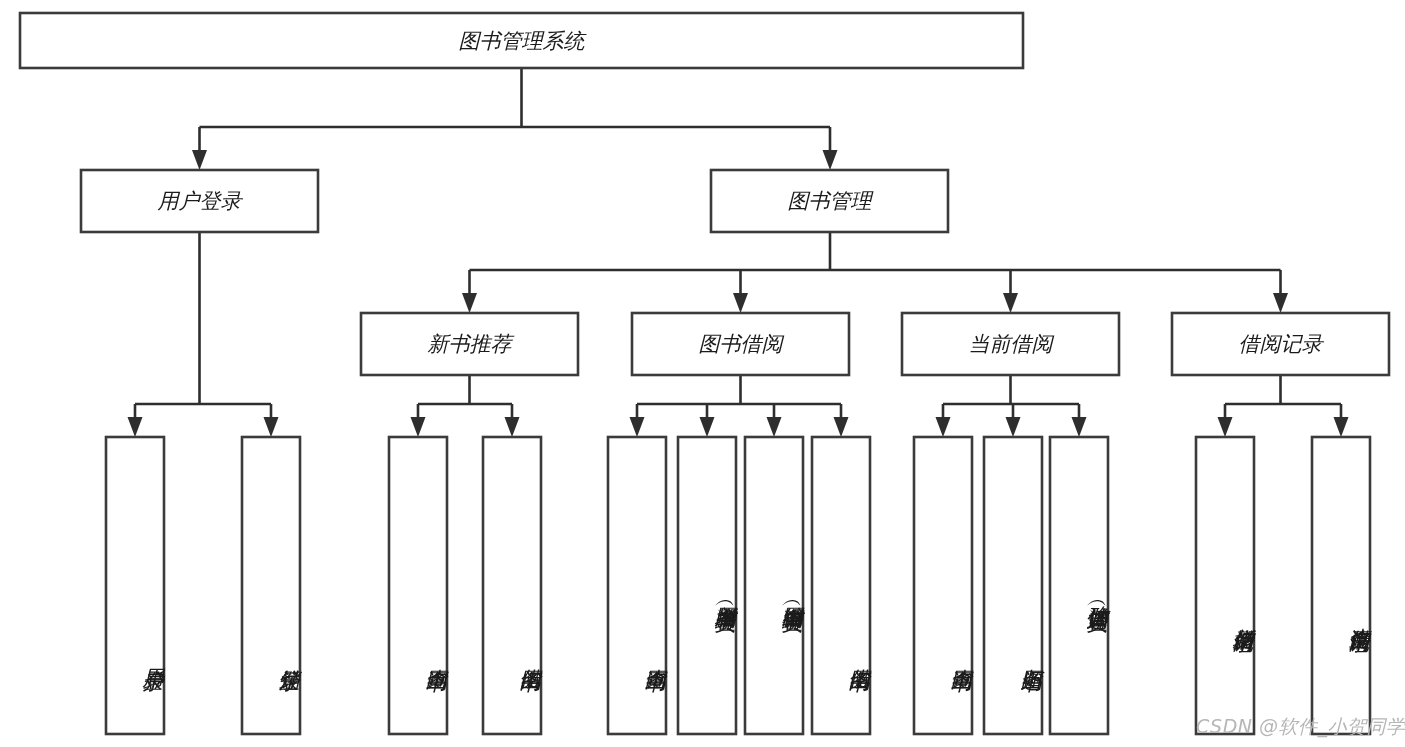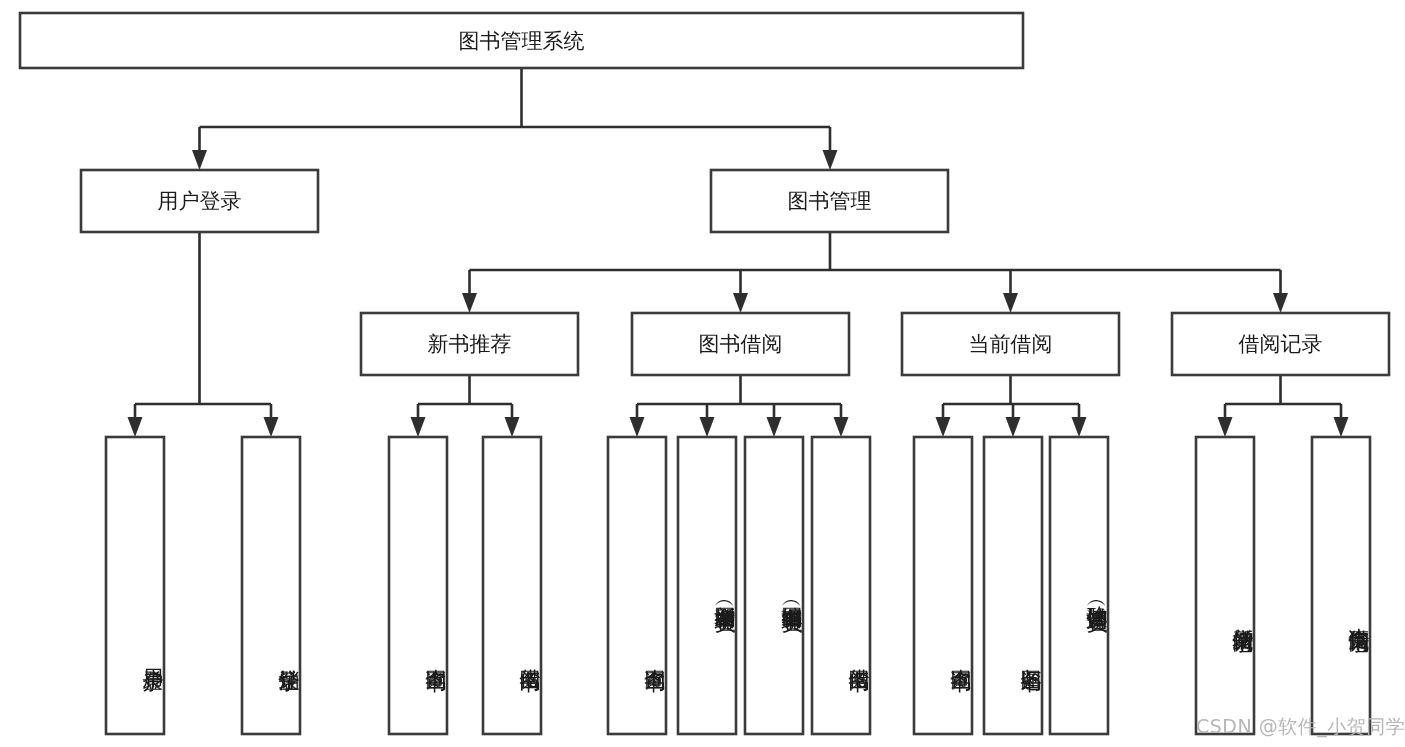--- a/index.html
+++ b/index.html
@@ -11,20 +11,21 @@
     width: 1405px;
     height: 747px;
     font-family: "DejaVu Sans", "Liberation Sans", sans-serif;
     overflow: hidden;
   }
   #diagram-root {
     position: relative;
     width: 1405px;
     height: 530px;
     background: #ffffff;
+    font-style: italic;
   }
   svg.flow {
     position: absolute;
     left: 0;
     top: 0;
     width: 1405px;
     height: 747px;
   }
   .node-box {
     fill: #ffffff;

